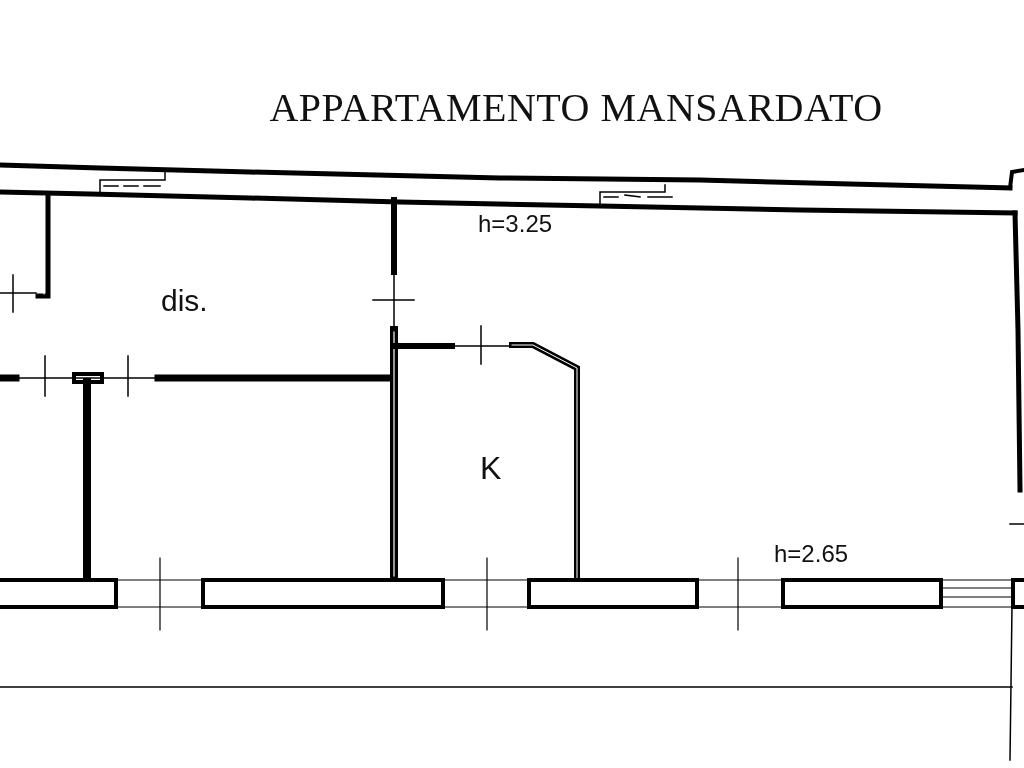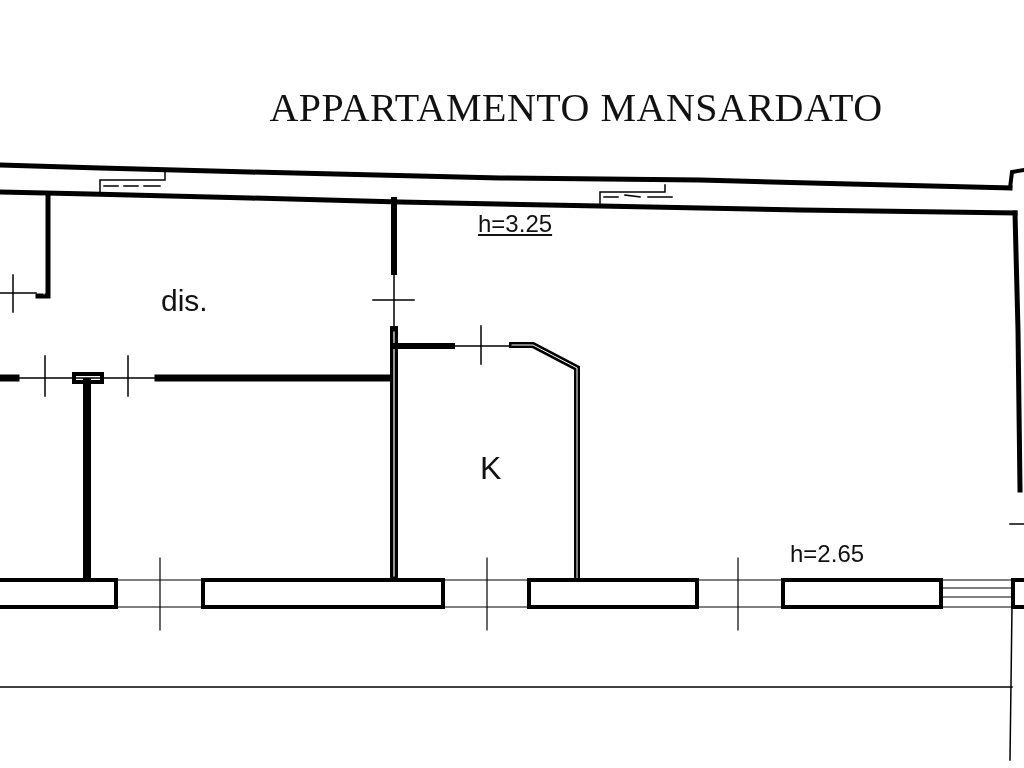--- a/index.html
+++ b/index.html
@@ -9,22 +9,22 @@
       text-align: center; font-family: "Liberation Serif", "DejaVu Serif", serif;
       font-size: 40px; color: #111; letter-spacing: 0.5px;
     }
     svg.plan { position: absolute; left: 0; top: 0; }
     .room-label {
       position: absolute; font-family: "Liberation Sans", "DejaVu Sans", sans-serif;
       color: #111; white-space: nowrap;
     }
     .lbl-dis { left: 161px; top: 284px; font-size: 30px; }
     .lbl-k { left: 480px; top: 450px; font-size: 32px; }
-    .lbl-h1 { left: 478px; top: 210px; font-size: 24px; text-decoration: underline; }
-    .lbl-h2 { left: 790px; top: 540px; font-size: 24px; text-align: center; }
+    .lbl-h1 { left: 478px; top: 210px; font-size: 24px; }
+    .lbl-h2 { left: 774px; top: 540px; font-size: 24px; text-align: center; }
   </style>
 </head>
 <body>
 
 <div class="plan-title">APPARTAMENTO MANSARDATO</div>
 
 <svg class="plan" width="1024" height="768" viewBox="0 0 1024 768">
   <g fill="none" stroke="#000" stroke-linecap="square">
 
     <g>

